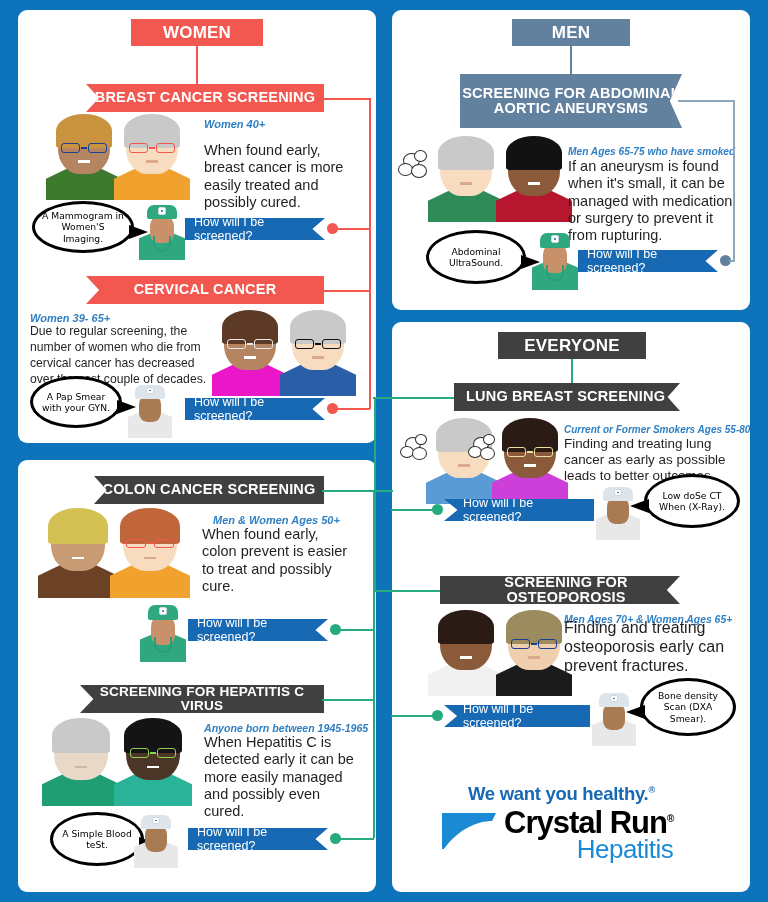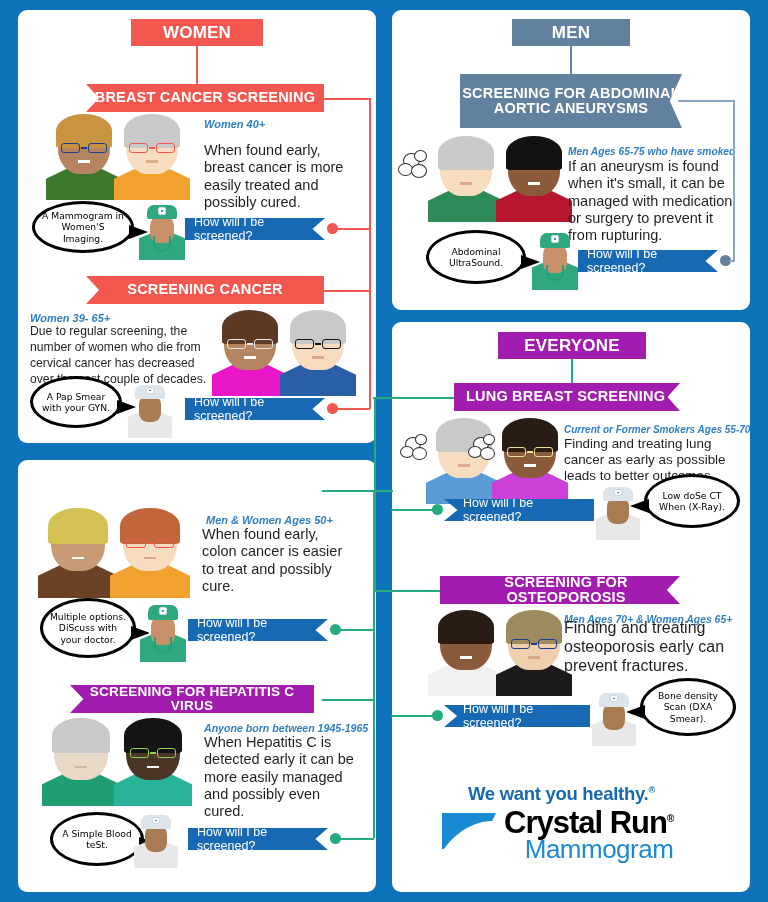--- a/index.html
+++ b/index.html
@@ -23,21 +23,21 @@
     display: flex; align-items: center; justify-content: center;
     color: #fff; font-weight: bold; letter-spacing: .2px;
     text-align: center; line-height: 1.05;
   }
   .tag.plain { }
   .tag.ribbon-left  { clip-path: polygon(0 0, 100% 0, 100% 100%, 0 100%, 5.5% 50%); }
   .tag.ribbon-right { clip-path: polygon(0 0, 100% 0, 94.5% 50%, 100% 100%, 0 100%); }
 
   .hdr-red   { background: #f2584f; }
   .hdr-gray  { background: #62819f; }
-  .hdr-green { background: #a21caf; }
+  .hdr-green { background: #404040; }
 
   
   .ask {
     position: absolute; height: 22px;
     background: #1769b3; color: #fff;
     font-size: 12.5px; display:flex; align-items:center;
     padding-left: 9px;
   }
   .ask.notch-right { clip-path: polygon(0 0, 100% 0, 91% 50%, 100% 100%, 0 100%); padding-right:18px;}
   .ask.notch-left  { clip-path: polygon(0 0, 100% 0, 100% 100%, 0 100%, 9% 50%); padding-left:19px;}
@@ -206,21 +206,21 @@
       <div class="capbadge"></div>
       <div class="steth"></div>
     </div>
 
     <div class="ask notch-right" style="left:167px; top:208px; width:140px;">
       <span>How will I be screened?</span>
     </div>
     <div class="dot red" style="left:309px; top:213px;"></div>
 
     <div class="tag ribbon-left hdr-red" style="left:68px; top:266px; width:238px; height:28px; font-size:14.5px;">
-      <span>SCREENING CANCER</span>
+      <span>CERVICAL CANCER</span>
     </div>
 
     <div class="txt eyebrow" style="left:12px; top:302px;">Women 39- 65+</div>
     <div class="txt body" style="left:12px; top:314px; width:186px; font-size:12.2px; line-height:1.3;">Due to regular screening, the number of women who die from cervical cancer has decreased over the past couple of decades.</div>
 
     <div class="person" style="left:194px; top:300px; width:76px; height:86px;">
       <div class="p-body" style="background:#ea17c9;"></div>
       <div class="p-neck" style="background:#7a3f6d;"></div>
       <div class="p-head" style="background:#b48560;"></div>
       <div class="p-hair" style="background:#5c3a25;"></div>
@@ -363,21 +363,21 @@
       <div class="p-head" style="background:#8a5a3b;"></div>
       <div class="p-hair" style="background:#2a1c14;"></div>
       <div class="p-glasses">
           <i style="border-color:#e7e0a0;"></i>
           <b style="background:#e7e0a0;"></b>
           <i style="border-color:#e7e0a0;"></i>
         </div>
       <div class="p-mouth"></div>
     </div>
 
-    <div class="txt eyebrow" style="left:172px; top:102px; font-size:10px;">Current or Former Smokers Ages 55-70</div>
+    <div class="txt eyebrow" style="left:172px; top:102px; font-size:10px;">Current or Former Smokers Ages 55-80</div>
     <div class="txt body" style="left:172px; top:114px; width:180px; font-size:13.4px;">Finding and treating lung cancer as early as possible leads to better outcomes.</div>
 
     <div class="ask notch-left" style="left:52px; top:177px; width:150px;">
       <span>How will I be screened?</span>
     </div>
     <div class="dot green" style="left:40px; top:182px;"></div>
 
     <div class="doc" style="left:204px; top:160px; width:44px; height:58px;">
       <div class="coat" style="background:#e8e8e8;"></div>
       <div class="face" style="background:#a87b53;"></div>
@@ -438,32 +438,35 @@
     <div class="logo-wrap" style="left:48px; top:486px;">
       <svg class="logo-mark" viewBox="0 0 58 42">
         <path d="M2 2 H56 L52 10 C38 10 18 18 4 38 L2 38 Z" fill="#1a8ad4"></path>
         <path d="M4 40 C20 20 40 13 56 13" stroke="#ffffff" stroke-width="2.2" fill="none"></path>
         <path d="M8 40 C24 22 42 16 57 16" stroke="#ffffff" stroke-width="2.2" fill="none"></path>
         <path d="M14 40 C28 26 44 20 57 20" stroke="#ffffff" stroke-width="2.2" fill="none"></path>
         <path d="M2 2 H22 L6 34 Z" fill="#1a8ad4"></path>
       </svg>
       <div class="logo-text">
         <div class="logo-crystal"><span>Crystal Run</span><sup>®</sup></div>
-        <div class="logo-health">Mammogram</div>
+        <div class="logo-health">Hepatitis</div>
       </div>
     </div>
 
     <div class="conn h c-green" style="left:-1px; top:75px; width:63px;"></div>
     <div class="conn h c-green" style="left:-1px; top:268px; width:49px;"></div>
     <div class="conn h c-green" style="left:-1px; top:187px; width:42px;"></div>
     <div class="conn h c-green" style="left:-1px; top:393px; width:42px;"></div>
   </div>
 
   <div class="panel" style="left:18px; top:460px; width:358px; height:432px;">
 
+    <div class="tag ribbon-left hdr-green" style="left:76px; top:16px; width:230px; height:28px; font-size:14.5px;">
+      <span>COLON CANCER SCREENING</span>
+    </div>
 
     <div class="person" style="left:20px; top:48px; width:80px; height:90px;">
       <div class="p-body" style="background:#6b4226;"></div>
       <div class="p-neck" style="background:#cfcfcf;"></div>
       <div class="p-head" style="background:#c89b74;"></div>
       <div class="p-hair" style="background:#d3c253;"></div>
       <div class="p-mouth"></div>
     </div>
     <div class="person" style="left:92px; top:48px; width:80px; height:90px;">
       <div class="p-body" style="background:#f0a12e;"></div>
@@ -471,41 +474,37 @@
       <div class="p-head" style="background:#f7dcc0;"></div>
       <div class="p-hair" style="background:#c0663a;"></div>
       <div class="p-glasses">
           <i style="border-color:#f2584f;"></i>
           <b style="background:#f2584f;"></b>
           <i style="border-color:#f2584f;"></i>
         </div>
       <div class="p-mouth" style="background:#d9a98a;"></div>
     </div>
 
-    <div class="txt eyebrow" style="left:188px; top:54px;">Men &amp; Women Ages 50+</div>
-    <div class="txt body" style="left:184px; top:66px; width:150px;">When found early, colon cancer is easier to treat and possibly cure.</div>
-
-    <div class="bubble" style="left:22px; top:138px; width:96px; height:60px;">
-      <span>Multiple options. DiScuss with your doctor.</span>
-      <span class="tail tail-r"></span>
-    </div>
+    <div class="txt eyebrow" style="left:195px; top:54px;">Men &amp; Women Ages 50+</div>
+    <div class="txt body" style="left:184px; top:66px; width:150px;">When found early, colon prevent is easier to treat and possibly cure.</div>
+
     <div class="doc" style="left:122px; top:140px; width:46px; height:62px;">
       <div class="coat" style="background:#2fa87f;"></div>
       <div class="face"></div>
       <div class="cap" style="background:#2fa87f;"></div>
       <div class="capbadge"></div>
       <div class="steth"></div>
     </div>
 
     <div class="ask notch-right" style="left:170px; top:159px; width:140px;">
       <span>How will I be screened?</span>
     </div>
     <div class="dot green" style="left:312px; top:164px;"></div>
 
-    <div class="tag ribbon-left hdr-green" style="left:52px; top:225px; width:244px; height:28px; font-size:13.6px;">
+    <div class="tag ribbon-left hdr-green" style="left:62px; top:225px; width:244px; height:28px; font-size:13.6px;">
       <span>SCREENING FOR HEPATITIS C VIRUS</span>
     </div>
 
     <div class="person" style="left:24px; top:258px; width:78px; height:88px;">
       <div class="p-body" style="background:#1f9e74;"></div>
       <div class="p-neck" style="background:#e8a62a;"></div>
       <div class="p-head" style="background:#e8d8c8;"></div>
       <div class="p-hair" style="background:#c9c9c9;"></div>
       <div class="p-mouth" style="background:#cbb9a6;"></div>
     </div>

